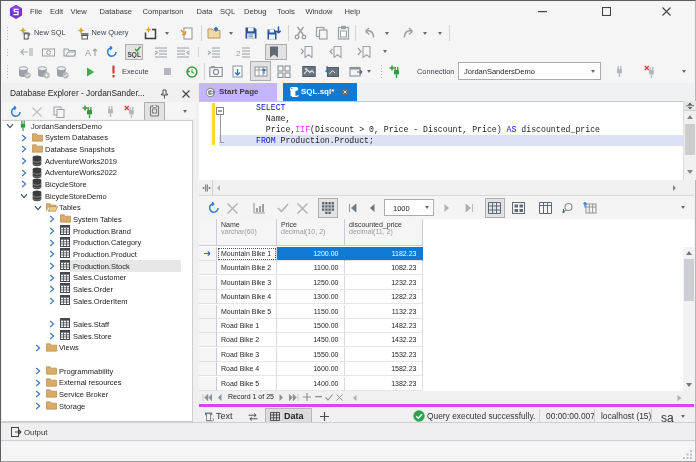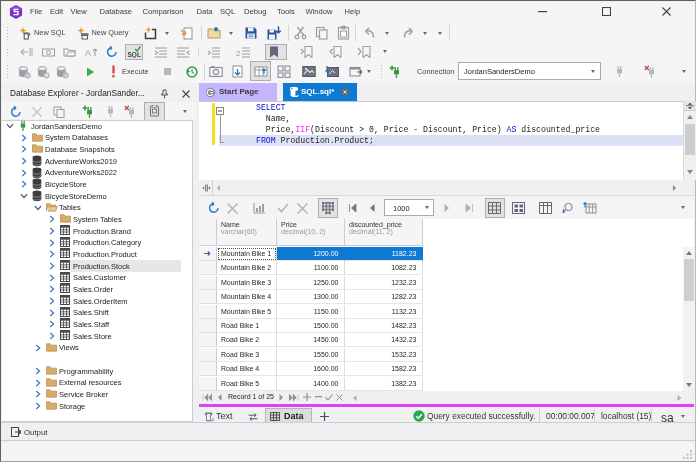--- a/index.html
+++ b/index.html
@@ -552,33 +552,20 @@
             <path d="M1.2 1 L4.6 4 L1.2 7" stroke="#3b78bd" stroke-width="1.2" fill="none"></path>
           </svg>
           <div class="abs" style="left:58px; top:0.5px">
             <svg width="10" height="10" viewBox="0 0 10 10">
               <rect x="0.5" y="0.5" width="9" height="9" fill="#fff" stroke="#43484e" stroke-width="1"></rect>
               <path d="M0.5 4.8 H9.5 M0.5 7 H9.5 M3.5 2.6 V9.5 M6.5 2.6 V9.5" stroke="#43484e" stroke-width="0.8"></path>
               <rect x="0.5" y="0.5" width="9" height="2.2" fill="#43484e"></rect>
             </svg>
           </div>
           <span class="tlabel" style="left:71px">Sales.OrderItem</span>
-        </div>
-        <div class="trow" style="top:185.2px">
-          <svg class="abs" style="left:47px; top:2.5px" width="6" height="8" viewBox="0 0 6 8">
-            <path d="M1.2 1 L4.6 4 L1.2 7" stroke="#3b78bd" stroke-width="1.2" fill="none"></path>
-          </svg>
-          <div class="abs" style="left:58px; top:0.5px">
-            <svg width="10" height="10" viewBox="0 0 10 10">
-              <rect x="0.5" y="0.5" width="9" height="9" fill="#fff" stroke="#43484e" stroke-width="1"></rect>
-              <path d="M0.5 4.8 H9.5 M0.5 7 H9.5 M3.5 2.6 V9.5 M6.5 2.6 V9.5" stroke="#43484e" stroke-width="0.8"></path>
-              <rect x="0.5" y="0.5" width="9" height="2.2" fill="#43484e"></rect>
-            </svg>
-          </div>
-          <span class="tlabel" style="left:71px">Sales.Shift</span>
         </div>
         <div class="trow" style="top:196.9px">
           <svg class="abs" style="left:47px; top:2.5px" width="6" height="8" viewBox="0 0 6 8">
             <path d="M1.2 1 L4.6 4 L1.2 7" stroke="#3b78bd" stroke-width="1.2" fill="none"></path>
           </svg>
           <div class="abs" style="left:58px; top:0.5px">
             <svg width="10" height="10" viewBox="0 0 10 10">
               <rect x="0.5" y="0.5" width="9" height="9" fill="#fff" stroke="#43484e" stroke-width="1"></rect>
               <path d="M0.5 4.8 H9.5 M0.5 7 H9.5 M3.5 2.6 V9.5 M6.5 2.6 V9.5" stroke="#43484e" stroke-width="0.8"></path>
               <rect x="0.5" y="0.5" width="9" height="2.2" fill="#43484e"></rect>

